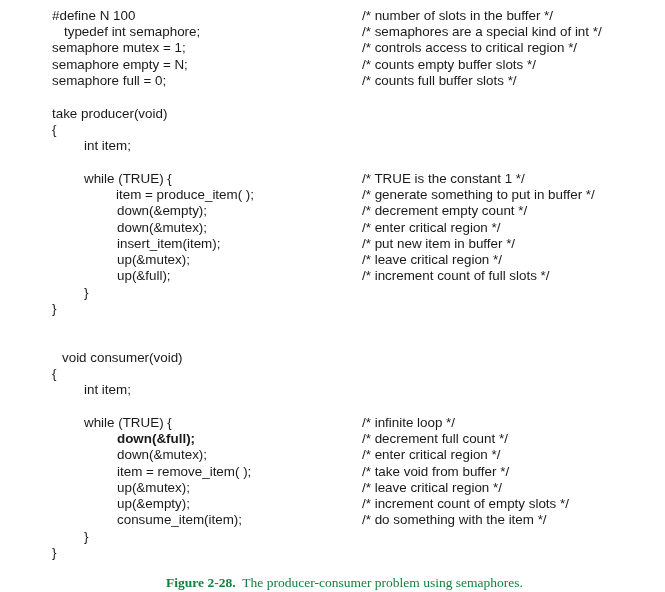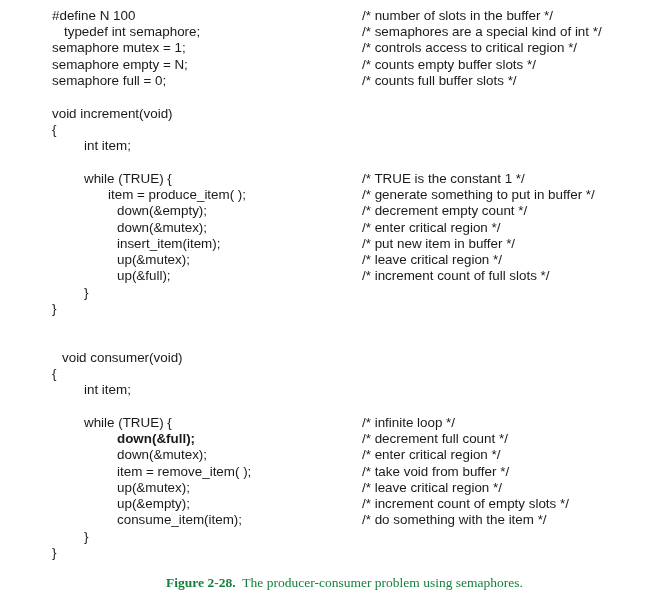--- a/index.html
+++ b/index.html
@@ -19,25 +19,25 @@
 </style>
 </head>
 <body>
 
 <div class="code" id="code">
     <div class="row" style="top: 0px;"><span class="line" style="left: 0px;">#define N 100</span><span class="c">/* number of slots in the buffer */</span></div>
     <div class="row" style="top: 16px;"><span class="line" style="left: 12px;">typedef int semaphore;</span><span class="c">/* semaphores are a special kind of int */</span></div>
     <div class="row" style="top: 32px;"><span class="line" style="left: 0px;">semaphore mutex = 1;</span><span class="c">/* controls access to critical region */</span></div>
     <div class="row" style="top: 49px;"><span class="line" style="left: 0px;">semaphore empty = N;</span><span class="c">/* counts empty buffer slots */</span></div>
     <div class="row" style="top: 65px;"><span class="line" style="left: 0px;">semaphore full = 0;</span><span class="c">/* counts full buffer slots */</span></div>
-    <div class="row" style="top: 98px;"><span class="line" style="left: 0px;">void increment(void)</span></div>
+    <div class="row" style="top: 98px;"><span class="line" style="left: 0px;">take producer(void)</span></div>
     <div class="row" style="top: 114px;"><span class="line" style="left: 0px;">{</span></div>
     <div class="row" style="top: 130px;"><span class="line" style="left: 32px;">int item;</span></div>
     <div class="row" style="top: 163px;"><span class="line" style="left: 32px;">while (TRUE) {</span><span class="c">/* TRUE is the constant 1 */</span></div>
-    <div class="row" style="top: 179px;"><span class="line" style="left: 56px;">item = produce_item( );</span><span class="c">/* generate something to put in buffer */</span></div>
+    <div class="row" style="top: 179px;"><span class="line" style="left: 64px;">item = produce_item( );</span><span class="c">/* generate something to put in buffer */</span></div>
     <div class="row" style="top: 195px;"><span class="line" style="left: 65px;">down(&amp;empty);</span><span class="c">/* decrement empty count */</span></div>
     <div class="row" style="top: 212px;"><span class="line" style="left: 65px;">down(&amp;mutex);</span><span class="c">/* enter critical region */</span></div>
     <div class="row" style="top: 228px;"><span class="line" style="left: 65px;">insert_item(item);</span><span class="c">/* put new item in buffer */</span></div>
     <div class="row" style="top: 244px;"><span class="line" style="left: 65px;">up(&amp;mutex);</span><span class="c">/* leave critical region */</span></div>
     <div class="row" style="top: 260px;"><span class="line" style="left: 65px;">up(&amp;full);</span><span class="c">/* increment count of full slots */</span></div>
     <div class="row" style="top: 277px;"><span class="line" style="left: 32px;">}</span></div>
     <div class="row" style="top: 293px;"><span class="line" style="left: 0px;">}</span></div>
     <div class="row" style="top: 342px;"><span class="line" style="left: 10px;">void consumer(void)</span></div>
     <div class="row" style="top: 358px;"><span class="line" style="left: 0px;">{</span></div>
     <div class="row" style="top: 374px;"><span class="line" style="left: 32px;">int item;</span></div>

